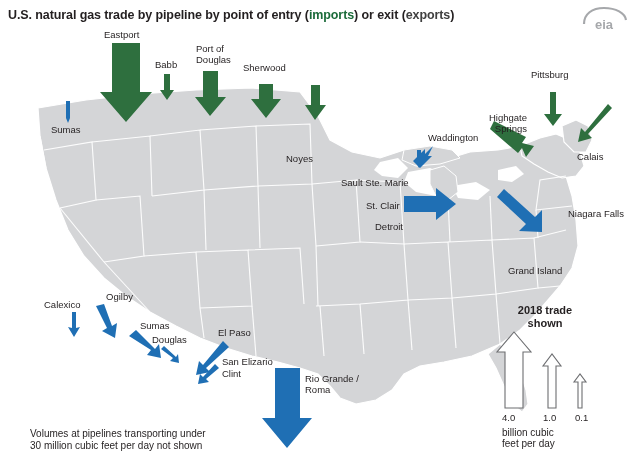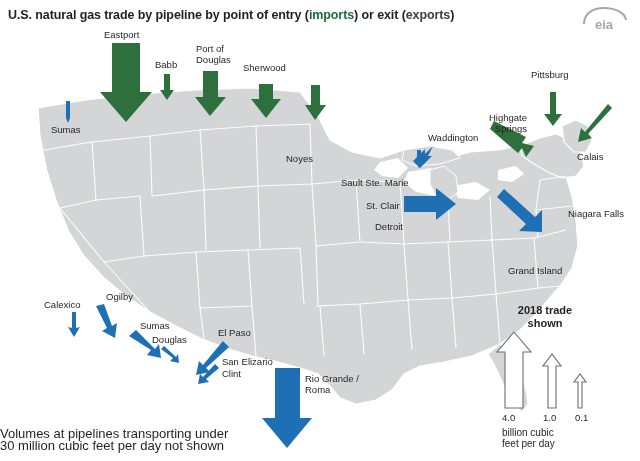--- a/index.html
+++ b/index.html
@@ -56,22 +56,22 @@
     white-space: nowrap;
   }
   .legend-num {
     position:absolute;
     font-size: 9.5px;
     color:#231f20;
     white-space: nowrap;
   }
   .footnote {
     position:absolute;
-    left:0; bottom:10px;
-    font-size: 13px;
+    left:30px; bottom:10px;
+    font-size: 10px;
     line-height: 11.5px;
     color:#231f20;
     white-space: nowrap;
   }
 </style>
 </head>
 <body>
 
 <div id="stage">
 

